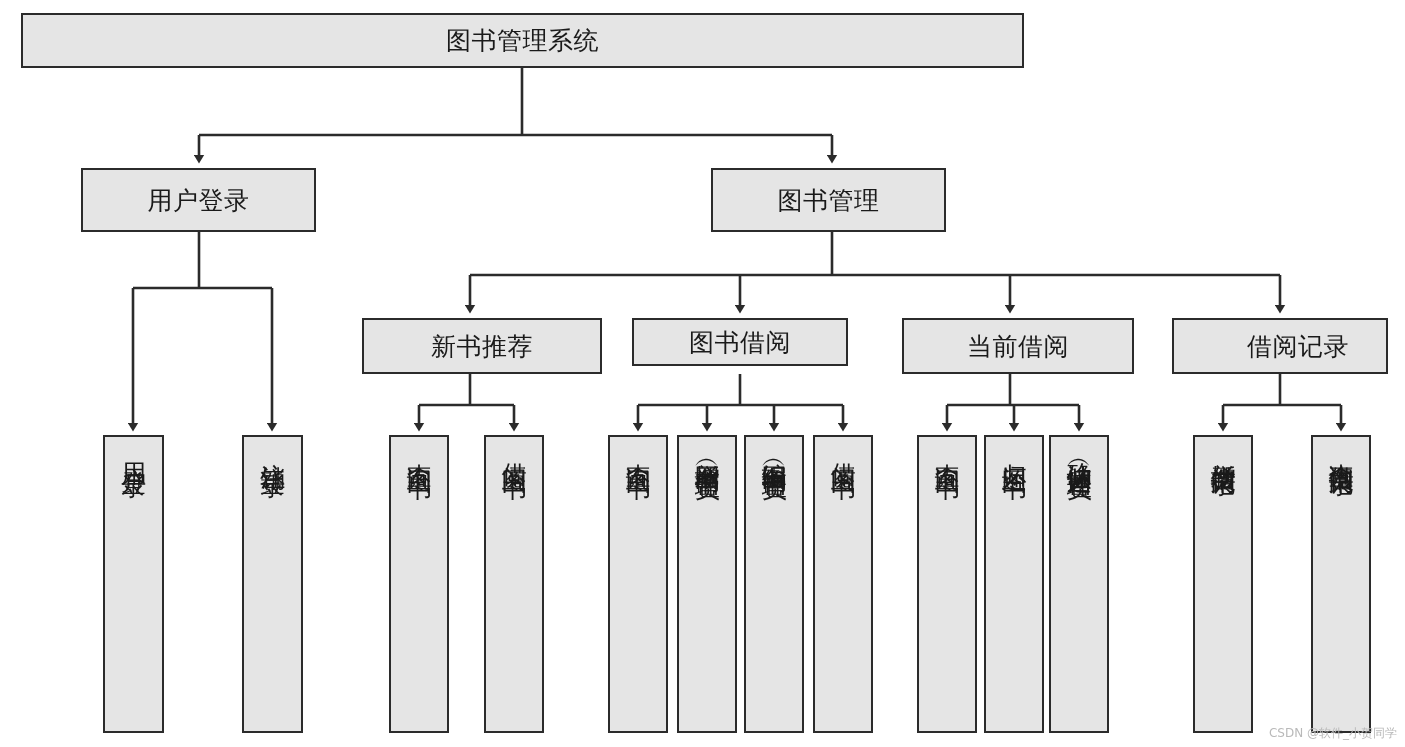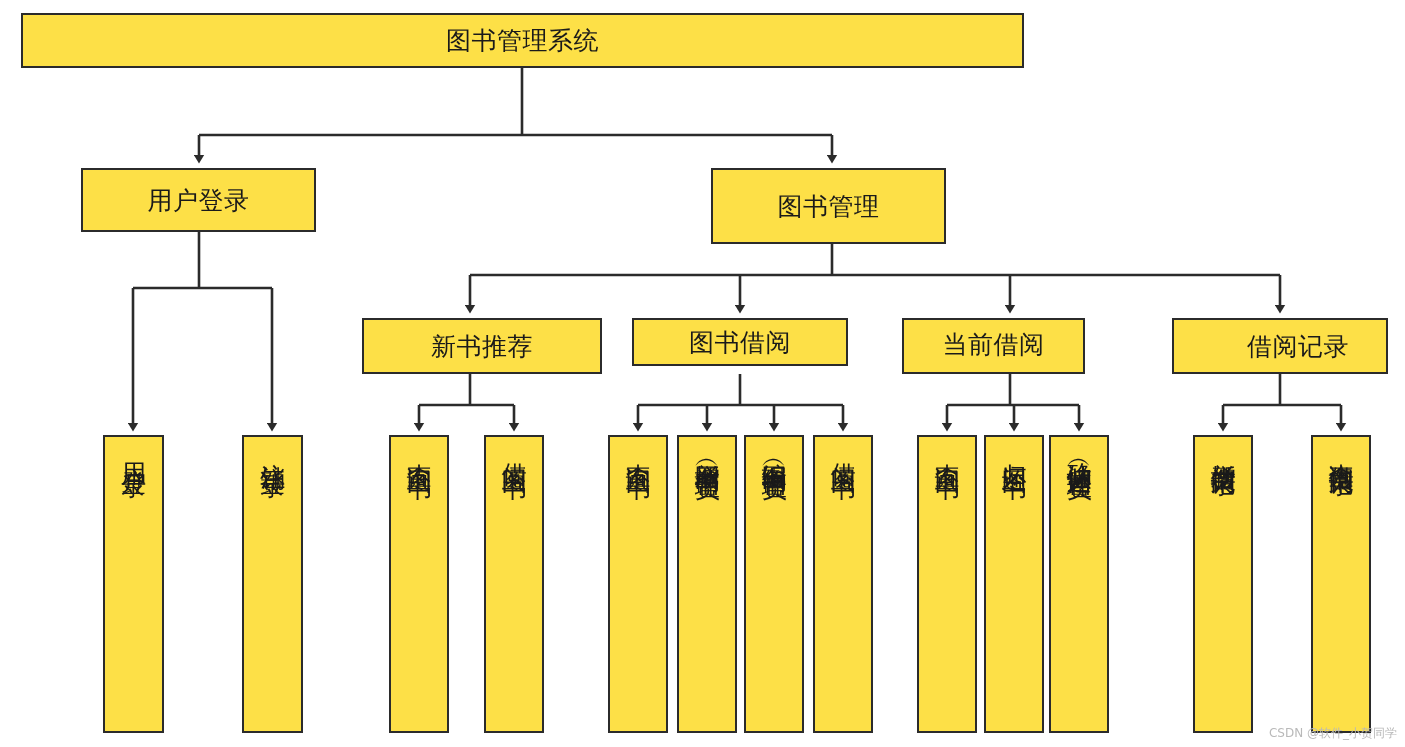--- a/index.html
+++ b/index.html
@@ -23,21 +23,21 @@
     left: 0;
     top: 0;
     width: 1405px;
     height: 747px;
     pointer-events: none;
   }
   .node {
     position: absolute;
     box-sizing: border-box;
     border: 2.2px solid #2b2b2b;
-    background: #fde047;
+    background: #e5e5e5;
     display: flex;
     align-items: center;
     justify-content: center;
     color: #1a1a1a;
     z-index: 2;
   }
   .node .lbl {
     display: block;
     line-height: 1.08;
     white-space: nowrap;
@@ -132,31 +132,31 @@
     </g>
   </svg>
 
   <div class="node h root" style="left:21px; top:13px; width:1003px; height:55px;">
     <span class="lbl">图书管理系统</span>
   </div>
 
   <div class="node h" style="left:81px; top:168px; width:235px; height:64px;">
     <span class="lbl">用户登录</span>
   </div>
-  <div class="node h" style="left:711px; top:168px; width:235px; height:76px;">
+  <div class="node h" style="left:711px; top:168px; width:235px; height:64px;">
     <span class="lbl">图书管理</span>
   </div>
 
   <div class="node h" style="left:362px; top:318px; width:240px; height:56px;">
     <span class="lbl">新书推荐</span>
   </div>
   <div class="node h" style="left:632px; top:318px; width:216px; height:48px;">
     <span class="lbl">图书借阅</span>
   </div>
-  <div class="node h" style="left:902px; top:318px; width:183px; height:56px;font-family:Liberation Mono, monospace;">
+  <div class="node h" style="left:902px; top:318px; width:232px; height:56px;">
     <span class="lbl">当前借阅</span>
   </div>
   <div class="node h" style="left:1172px; top:318px; width:216px; height:56px;padding-left:36px;">
     <span class="lbl">借阅记录</span>
   </div>
 
   <div class="node v" style="left:103px; top:435px; width:61px; height:298px;">
     <span class="lbl">用户登录</span>
   </div>
   <div class="node v" style="left:242px; top:435px; width:61px; height:298px;">

